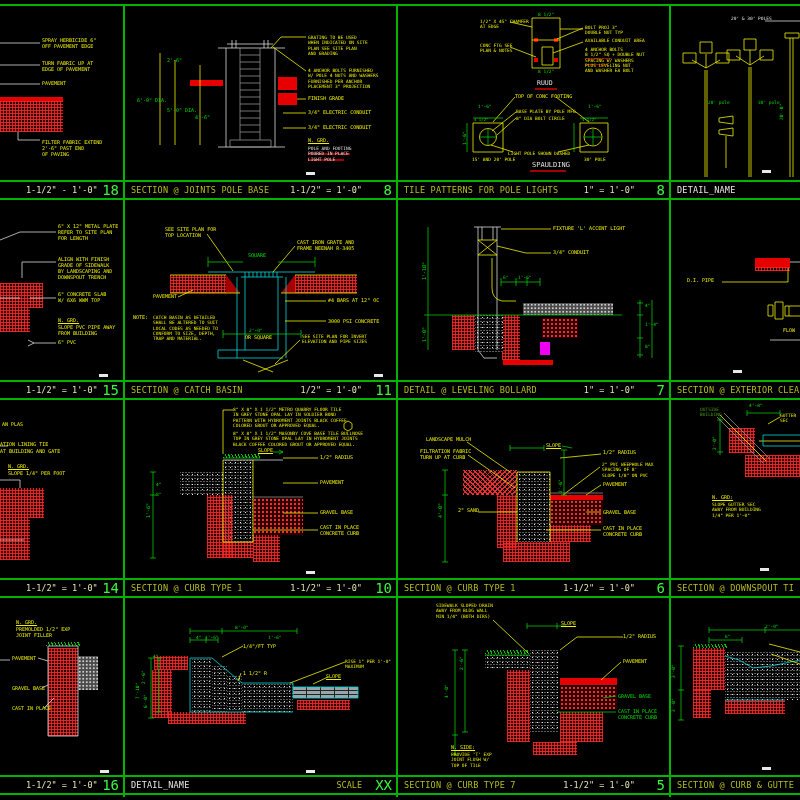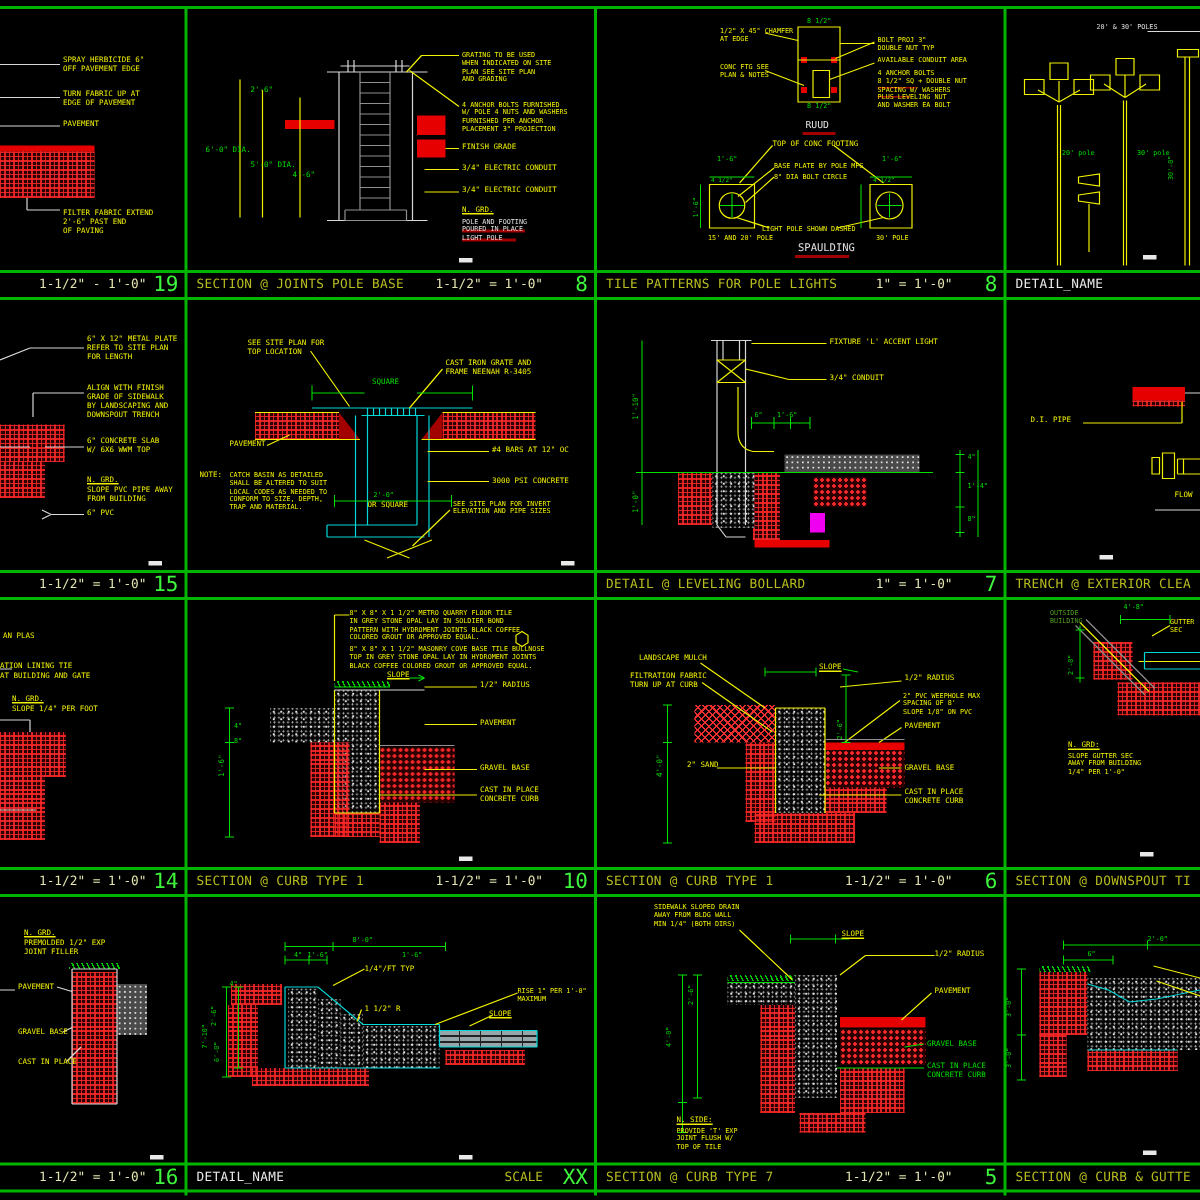--- a/index.html
+++ b/index.html
@@ -422,21 +422,21 @@
     </svg>
   <span class="lbl" style="left: 96px; top: 24px; color: rgb(0, 224, 0); font-size: 4.5px;">2'-0"</span>
       <span class="lbl" style="left: 56px; top: 34px; color: rgb(0, 224, 0); font-size: 4.5px;">6"</span>
       <span class="lbl" style="left: 2px; top: 78px; color: rgb(0, 224, 0); font-size: 4.5px; transform: rotate(-90deg);">3'-0"</span>
       <span class="lbl" style="left: 2px; top: 112px; color: rgb(0, 224, 0); font-size: 4.5px; transform: rotate(-90deg);">3'-0"</span>
     </div>
 
   <div class="trow" style="top:180px">
     <div class="tseg c1" style="left:0;width:123px">
       <span class="tscale">1-1/2" - 1'-0"</span>
-      <span class="tnum">19</span>
+      <span class="tnum">18</span>
     </div>
     <div class="tseg c2" style="left:123px;width:273px">
       <span class="tname">SECTION @ JOINTS POLE BASE</span>
       <span class="tscale">1-1/2" = 1'-0"</span>
       <span class="tnum">8</span>
     </div>
     <div class="tseg c3" style="left:396px;width:273px">
       <span class="tname">TILE PATTERNS FOR POLE LIGHTS</span>
       <span class="tscale">1" = 1'-0"</span>
       <span class="tnum">8</span>
@@ -444,27 +444,32 @@
     <div class="tseg c4" style="left:669px;width:131px">
       <span class="tname wname">DETAIL_NAME</span>
     </div>
   </div>
 
   <div class="trow" style="top:380px">
     <div class="tseg c1" style="left:0;width:123px">
       <span class="tscale">1-1/2" = 1'-0"</span>
       <span class="tnum">15</span>
     </div>
+    <div class="tseg c2" style="left:123px;width:273px">
+      <span class="tname">SECTION @ CATCH BASIN</span>
+      <span class="tscale">1/2" = 1'-0"</span>
+      <span class="tnum">11</span>
+    </div>
     <div class="tseg c3" style="left:396px;width:273px">
       <span class="tname">DETAIL @ LEVELING BOLLARD</span>
       <span class="tscale">1" = 1'-0"</span>
       <span class="tnum">7</span>
     </div>
     <div class="tseg c4" style="left:669px;width:131px">
-      <span class="tname">TRENCH @ EXTERIOR CLEA</span>
+      <span class="tname">SECTION @ EXTERIOR CLEA</span>
     </div>
   </div>
 
   <div class="trow" style="top:578px">
     <div class="tseg c1" style="left:0;width:123px">
       <span class="tscale">1-1/2" = 1'-0"</span>
       <span class="tnum">14</span>
     </div>
     <div class="tseg c2" style="left:123px;width:273px">
       <span class="tname">SECTION @ CURB TYPE 1</span>

